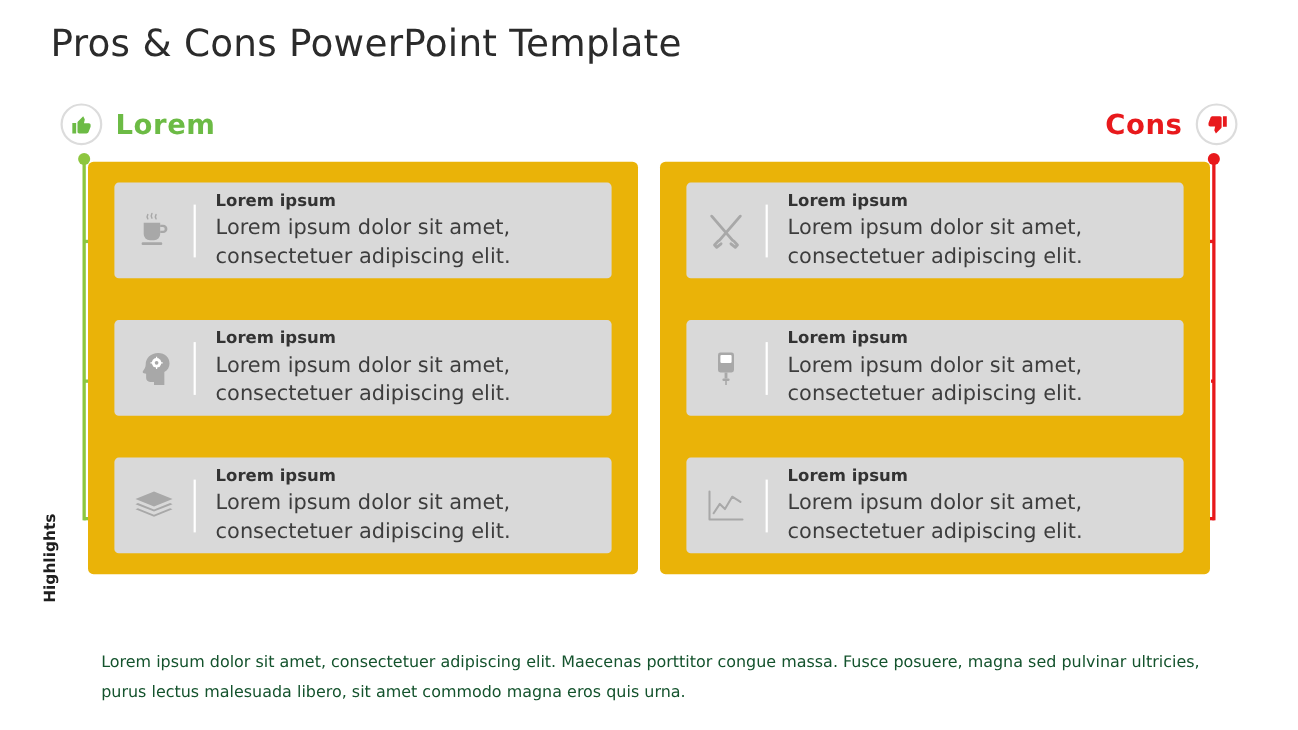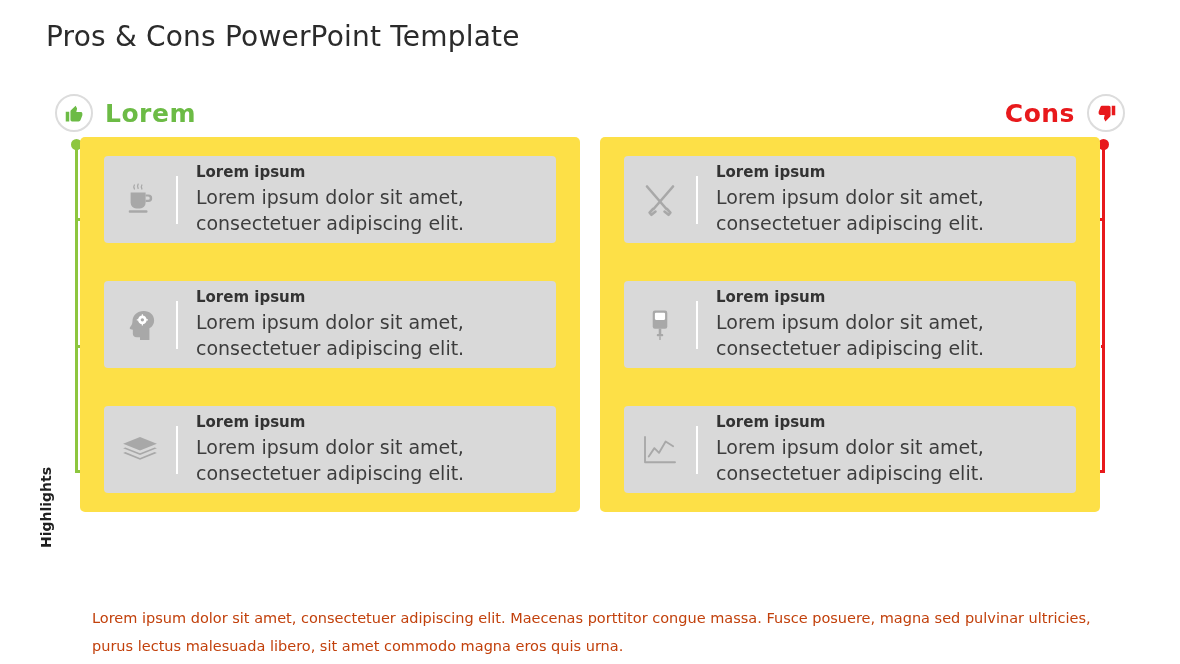--- a/index.html
+++ b/index.html
@@ -20,21 +20,21 @@
     position: relative;
     width: 1180px;
     height: 664px;
   }
 
   
   #page-title {
     position: absolute;
     left: 46px;
     top: 20px;
-    font-size: 28px;
+    font-size: 34px;
     font-weight: 400;
     color: #2b2b2b;
     letter-spacing: 0.2px;
     white-space: nowrap;
   }
 
   
   .head-group {
     position: absolute;
     top: 94px;
@@ -101,24 +101,24 @@
     position: absolute;
     height: 3px;
     width: 30px;
   }
   .tick.pros { background: #8dc63f; left: 76px; }
   .tick.cons { background: #e8191c; right: 76px; }
 
   
   .panel {
     position: absolute;
-    top: 137px;
+    top: 147px;
     width: 500px;
     height: 375px;
-    background: #fde047;
+    background: #eab308;
     border-radius: 5px;
   }
   #pros-panel { left: 80px; }
   #cons-panel { right: 80px; }
 
   
   .card {
     position: absolute;
     width: 452px;
     height: 87px;
@@ -170,25 +170,25 @@
     font-size: 14px;
     font-weight: bold;
     color: #1f1f1f;
     transform: rotate(-90deg);
     transform-origin: left top;
     white-space: nowrap;
   }
   #highlights-text {
     position: absolute;
     left: 92px;
-    top: 604px;
+    top: 588px;
     width: 1030px;
     font-size: 14.5px;
     line-height: 1.95;
-    color: #c2410c;
+    color: #14532d;
   }
 
   svg { display: block; }
 </style>
 </head>
 <body>
 
 <div id="slide">
 
   <div id="page-title">Pros &amp; Cons PowerPoint Template</div>

